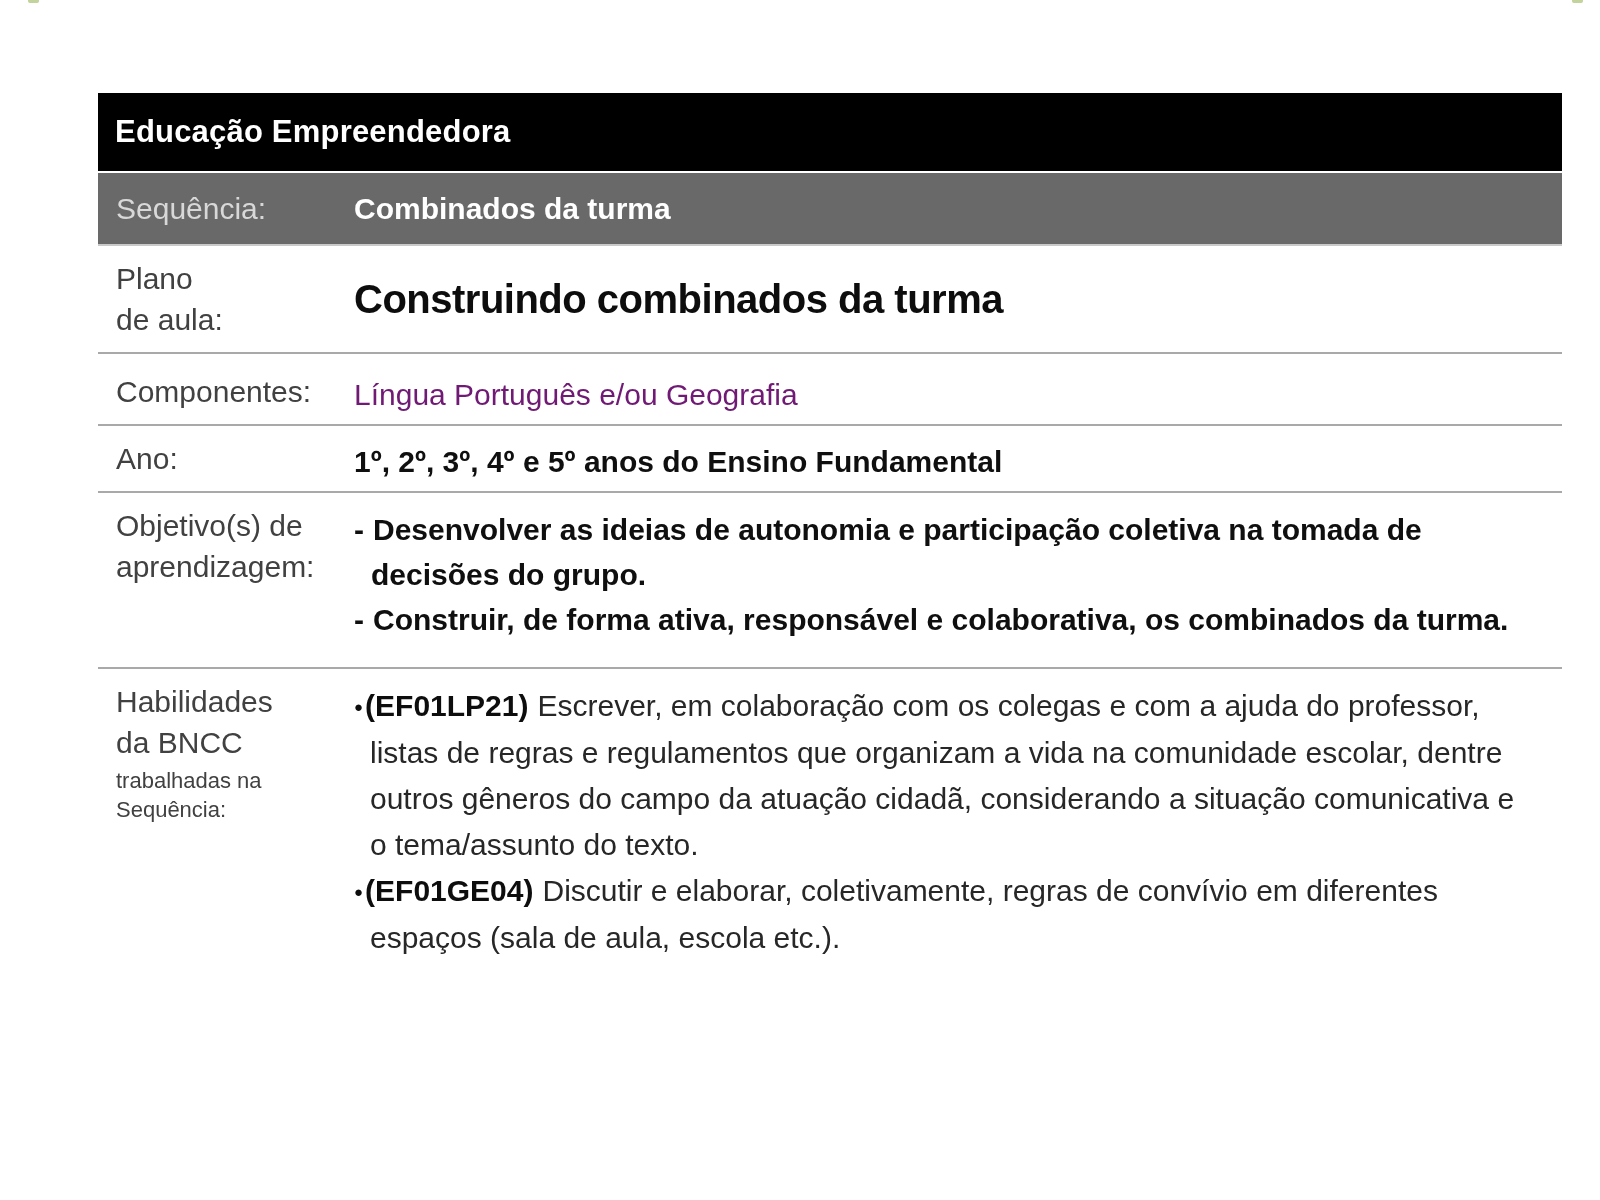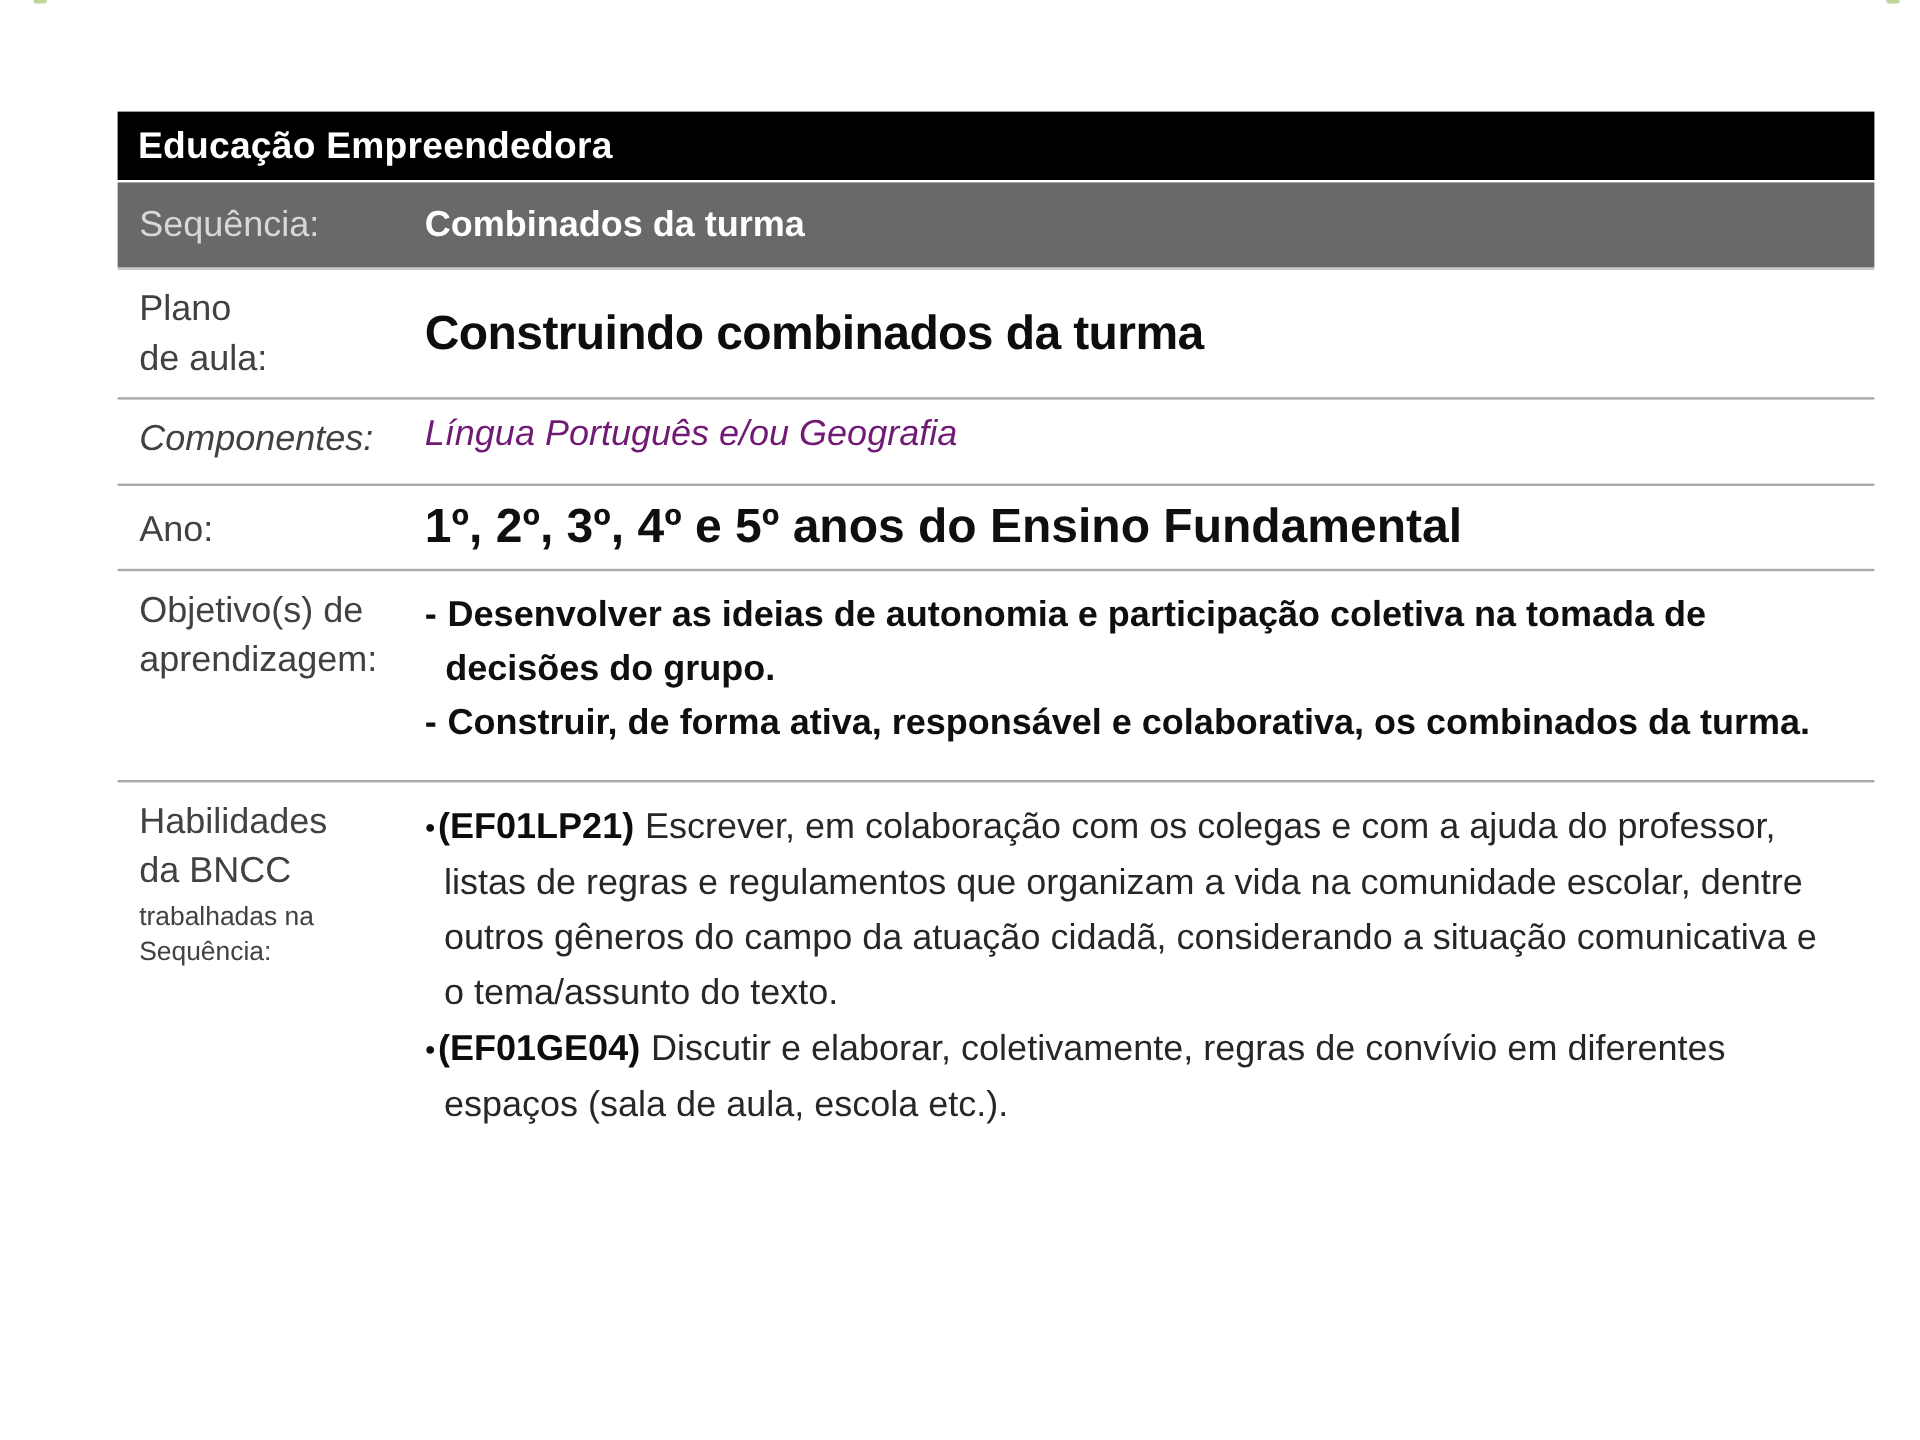--- a/index.html
+++ b/index.html
@@ -24,21 +24,21 @@
 
   .doc-table {
     position: absolute;
     left: 98px;
     top: 93px;
     width: 1464px;
   }
 
   
   .header-bar {
-    height: 57px;
+    height: 78px;
     background: #000000;
     display: flex;
     align-items: center;
     padding-left: 17px;
   }
   .header-bar .title {
     color: #ffffff;
     font-size: 31px;
     font-weight: 700;
     letter-spacing: 0.2px;
@@ -93,30 +93,30 @@
   .row-plano { min-height: 99px; }
   .row-plano .value-cell { display: flex; align-items: center; }
   .lesson-title {
     font-size: 40px;
     font-weight: 800;
     color: #0d0d0d;
     letter-spacing: -0.5px;
     line-height: 60px;
   }
 
-  .row-componentes { min-height: 72px; align-items: flex-start; font-style: italic; }
+  .row-componentes { min-height: 72px; align-items: flex-end; }
   .row-componentes .value-cell {
     font-size: 30px;
     font-weight: 400;
     color: #701a75;
   }
 
   .row-ano { min-height: 66px; align-items: flex-end; }
   .row-ano .value-cell {
-    font-size: 40px;
+    font-size: 30px;
     font-weight: 700;
     color: #0f0f0f;
   }
 
   .row-objetivos { min-height: 176px; }
   .row-objetivos .value-cell { padding-top: 14px; padding-bottom: 16px; }
   .obj-item {
     font-size: 30px;
     font-weight: 700;
     color: #0f0f0f;

